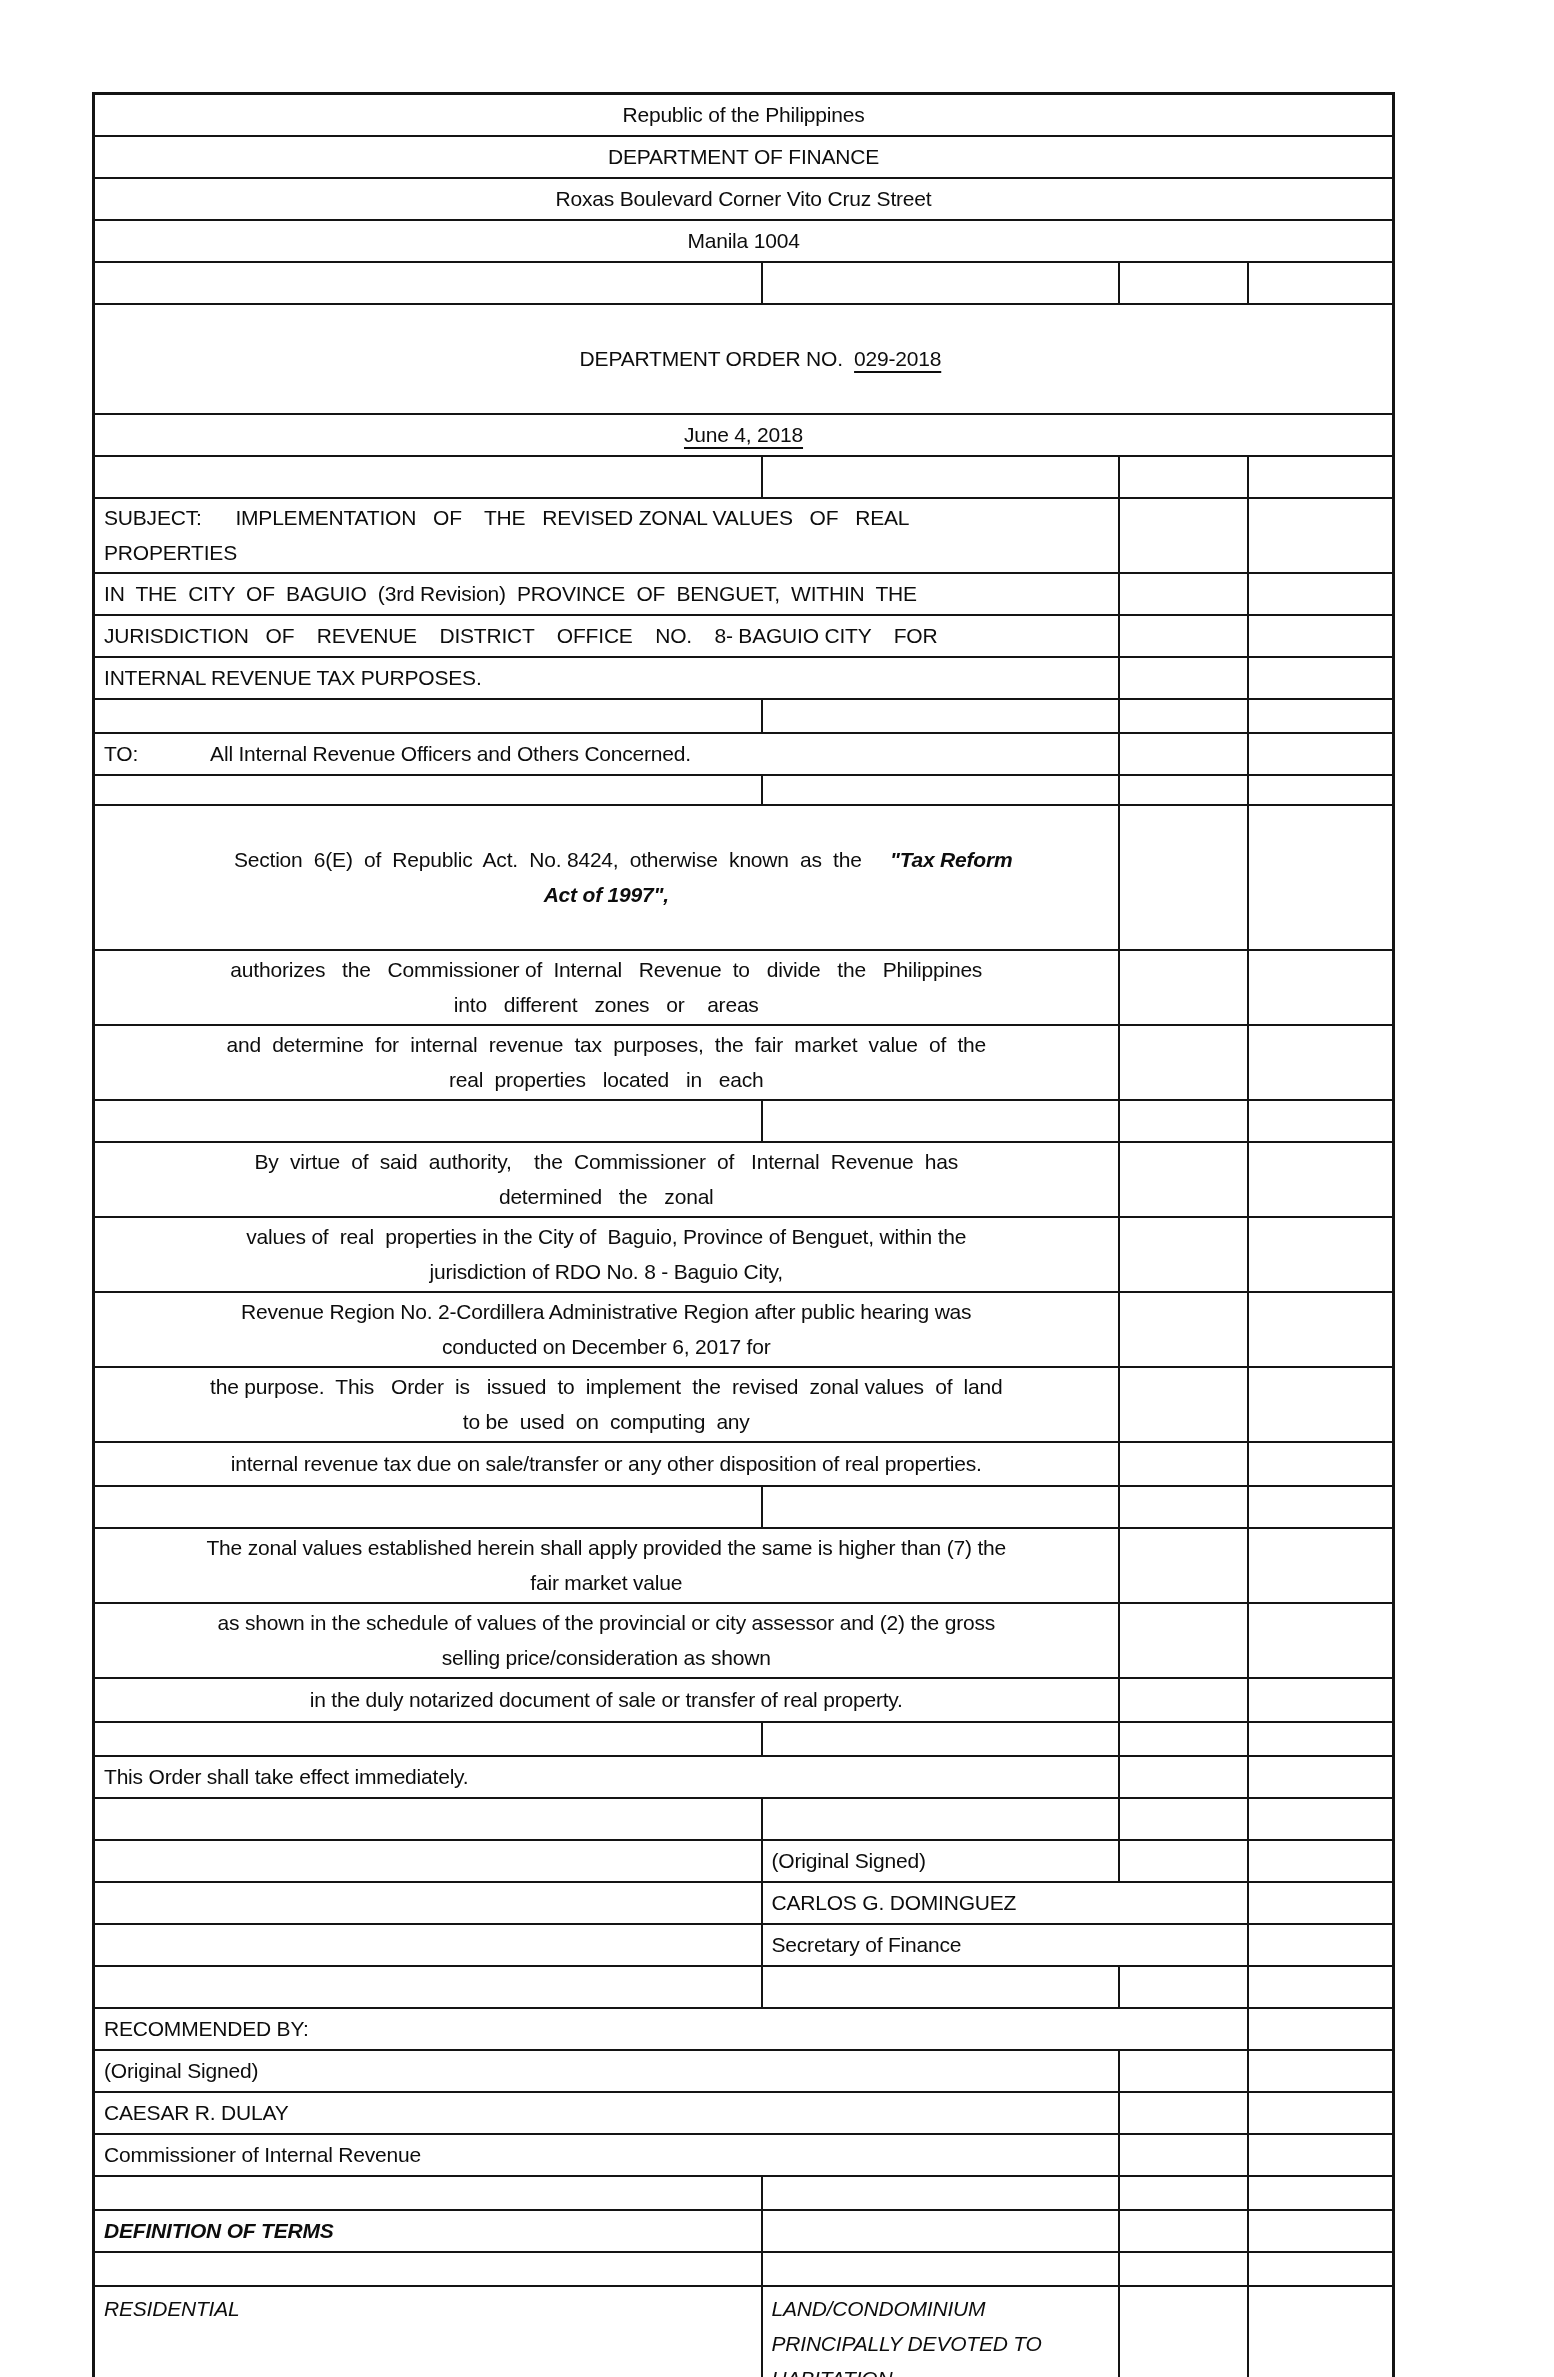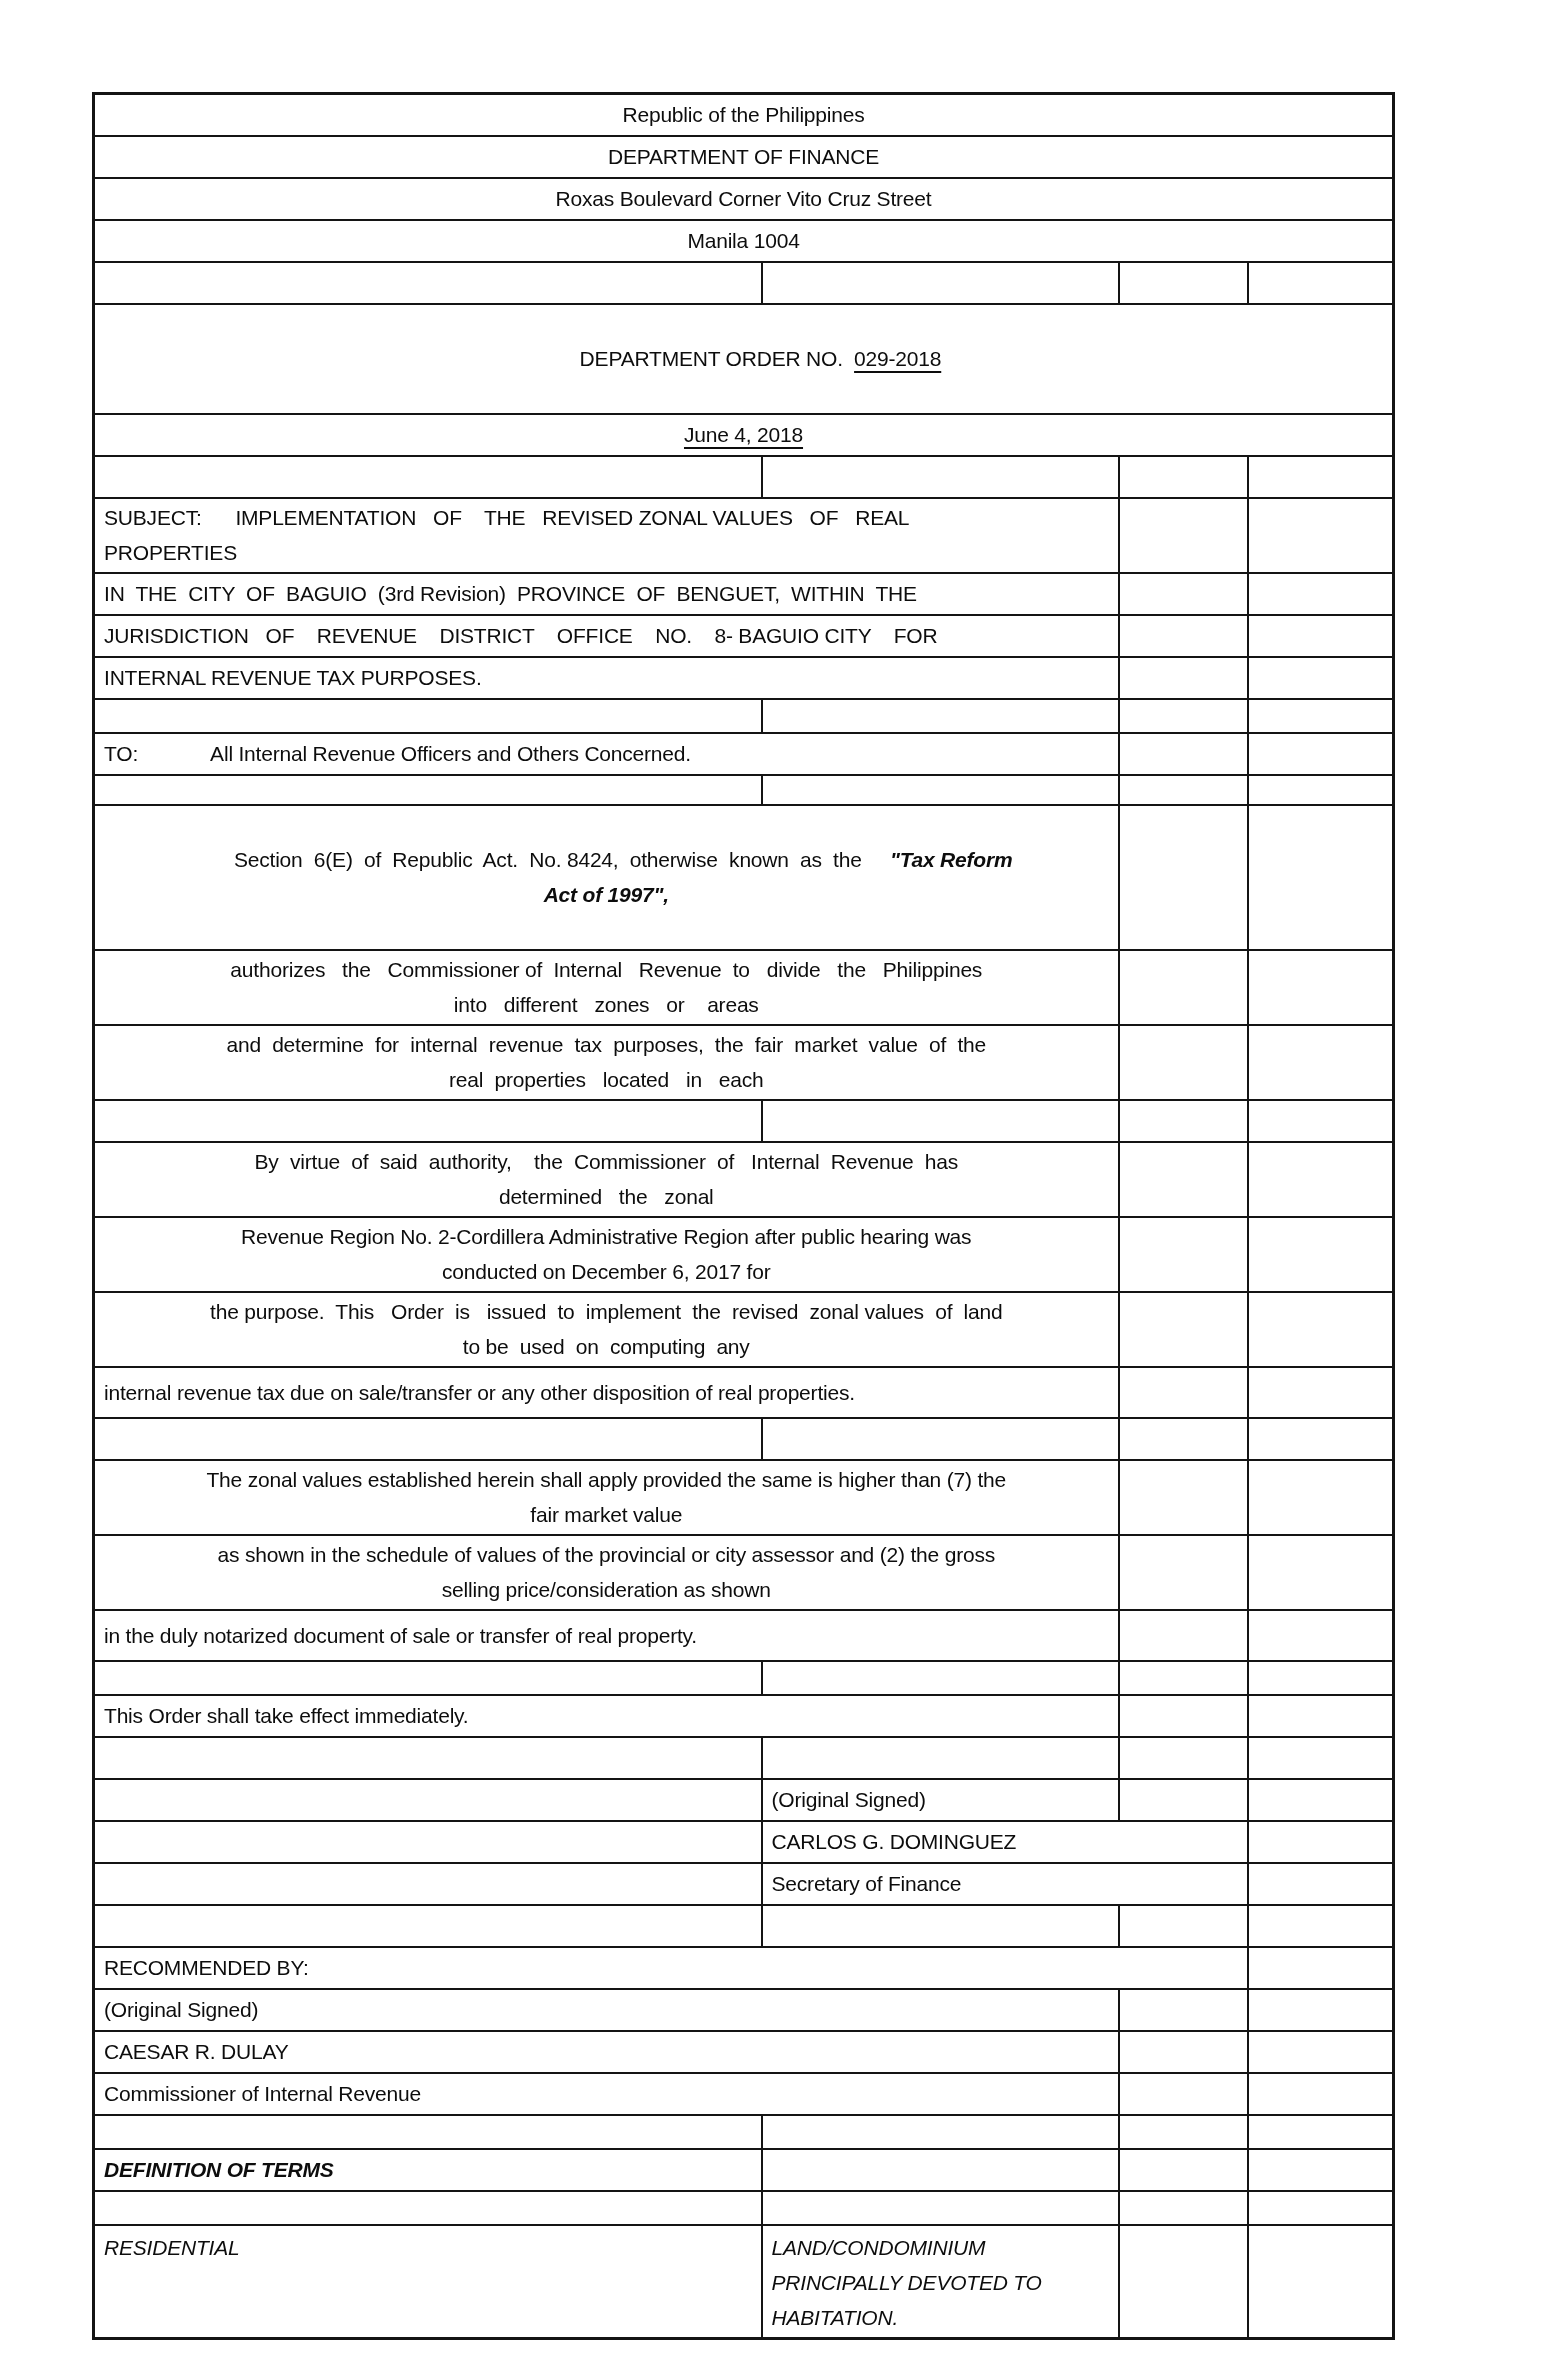--- a/index.html
+++ b/index.html
@@ -39,21 +39,21 @@
   .pre { white-space: pre-wrap; }
   .c   { text-align: center; }
   .b   { font-weight: normal; }
   .i   { font-style: italic; }
   .bi  { font-weight: bold; font-style: italic; }
   .u   { text-decoration: underline; text-decoration-thickness: 2.3px; text-underline-offset: 4.6px; }
   .vt  { vertical-align: top; padding-top: 4.6px; }
   tr.h40  { height: 30px; }
   tr.h45  { height: 34px; }
   tr.h55  { height: 42px; }
-  tr.h64  { height: 51px; }
+  tr.h64  { height: 44px; text-align: center; }
   tr.h92  { height: 70px; text-align: center; }
   tr.h93  { height: 71px; }
   tr.h141 { height: 107px; }
 </style>
 </head>
 <body>
 
 <table class="doc">
   <colgroup>
       <col class="cA">
@@ -164,20 +164,26 @@
         <td></td>
         <td></td>
   </tr>
   <tr class="h92">
     <td colspan="2" class="pre">By  virtue  of  said  authority,    the  Commissioner  of   Internal  Revenue  has
 determined   the   zonal</td>
     <td></td>
         <td></td>
   </tr>
   <tr class="h92">
+    <td colspan="2" class="pre">values of  real  properties in the City of  Baguio, Province of Benguet, within the
+jurisdiction of RDO No. 8 - Baguio City,</td>
+    <td></td>
+        <td></td>
+  </tr>
+  <tr class="h92">
     <td colspan="2" class="pre">Revenue Region No. 2-Cordillera Administrative Region after public hearing was
 conducted on December 6, 2017 for</td>
     <td></td>
         <td></td>
   </tr>
   <tr class="h92">
     <td colspan="2" class="pre">the purpose.  This   Order  is   issued  to  implement  the  revised  zonal values  of  land
 to be  used  on  computing  any</td>
     <td></td>
         <td></td>

